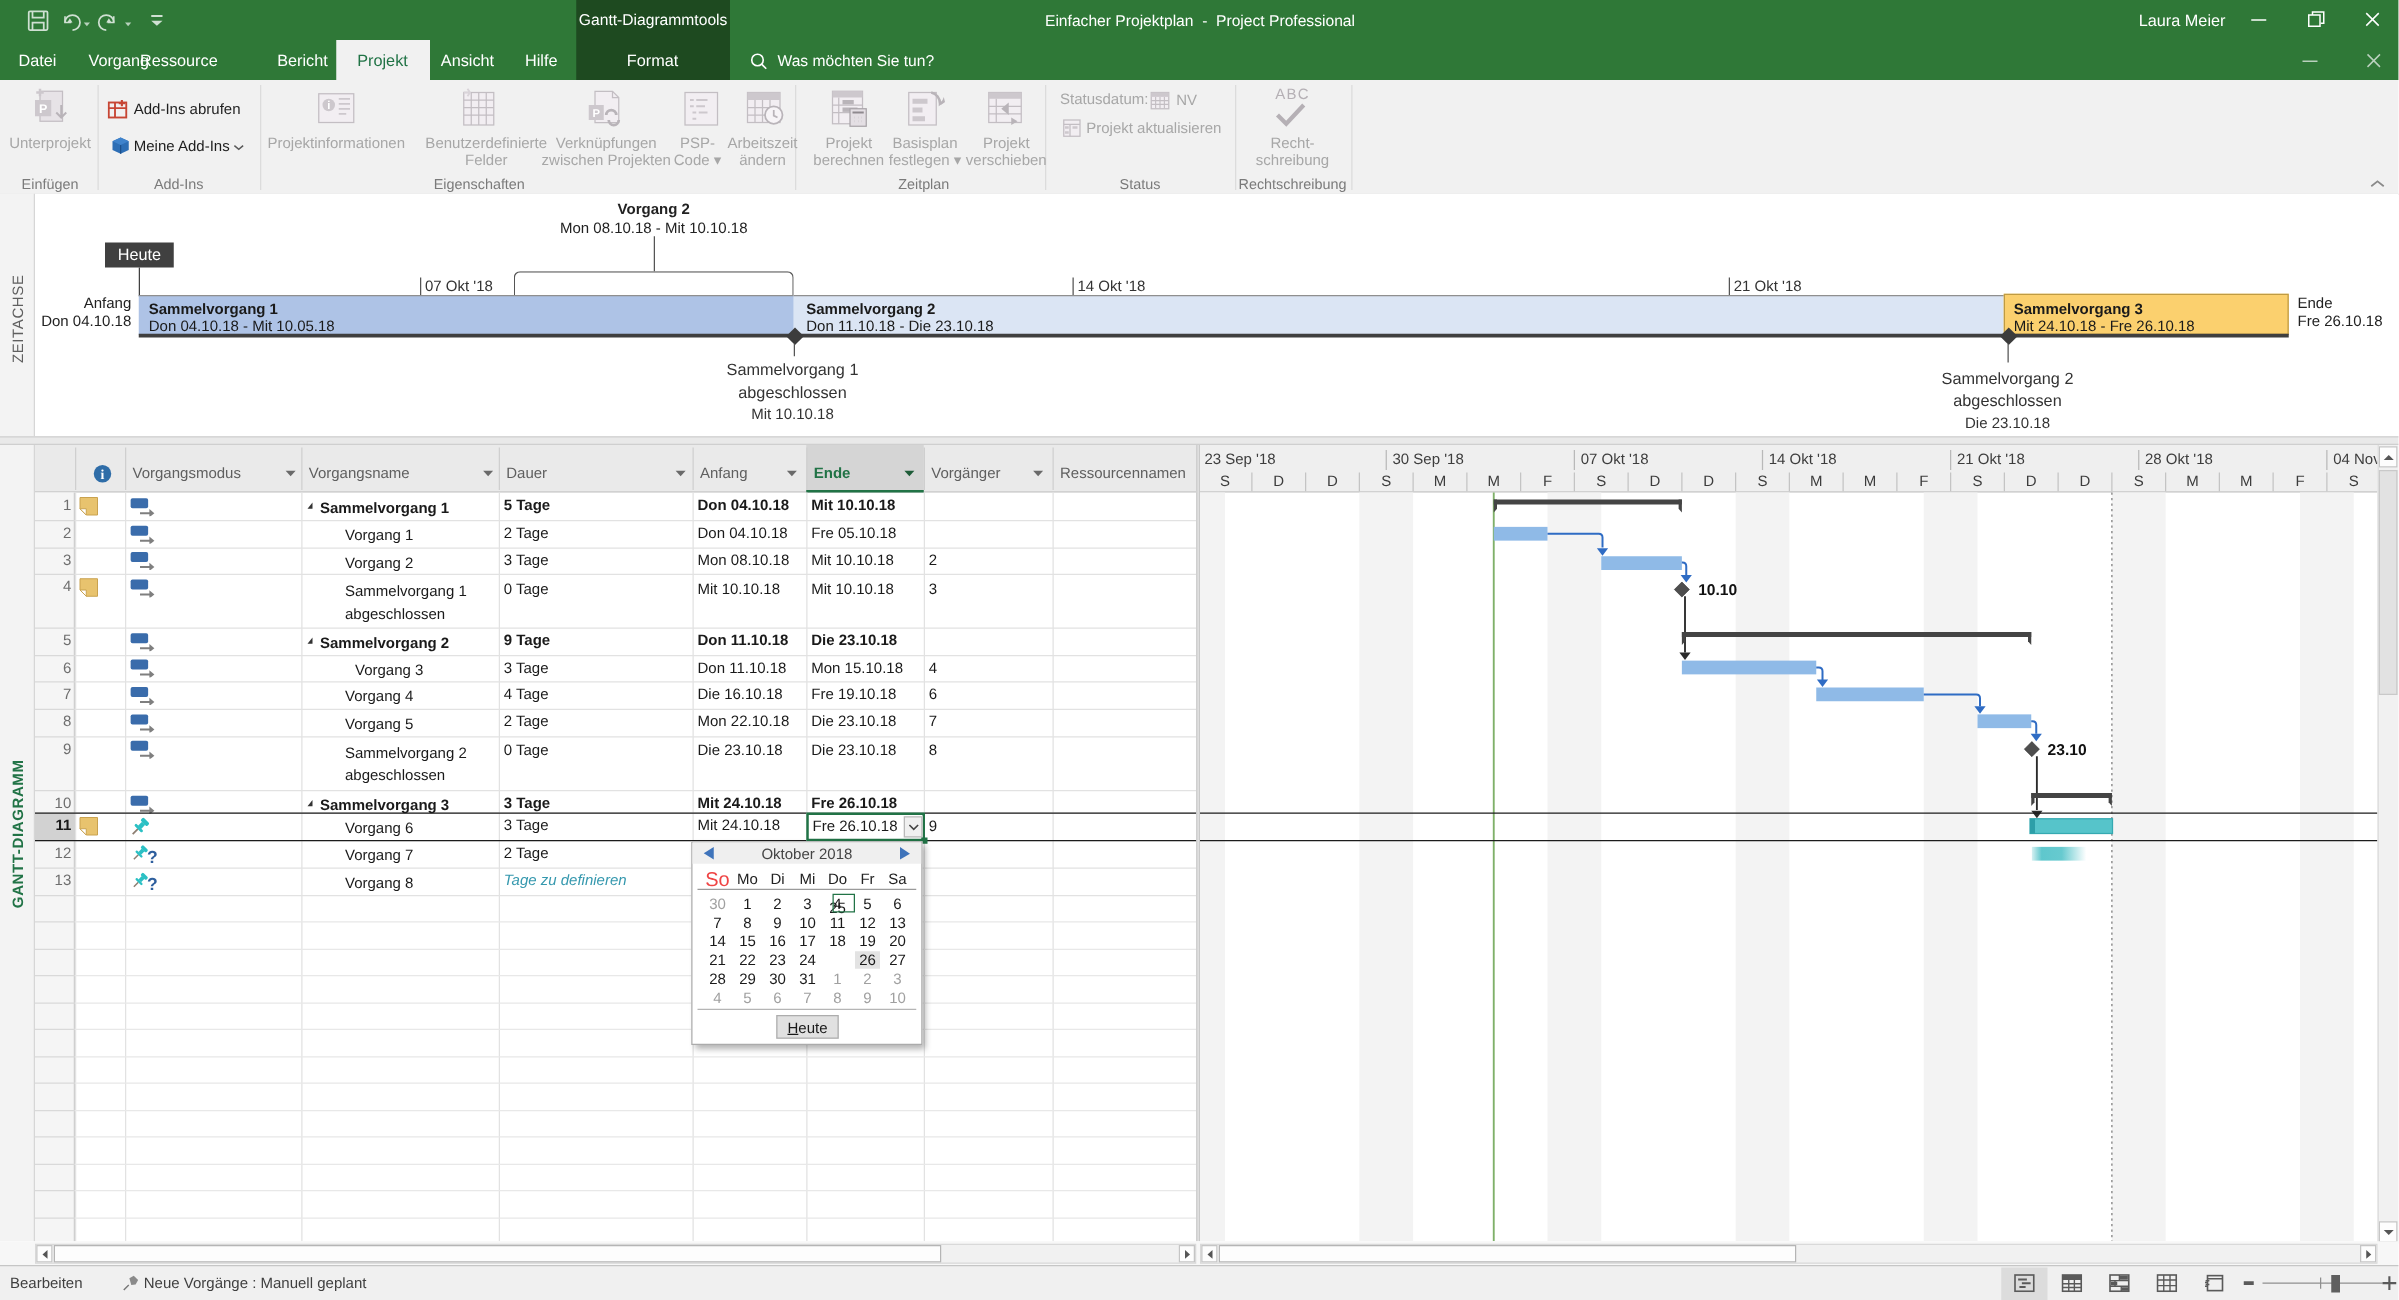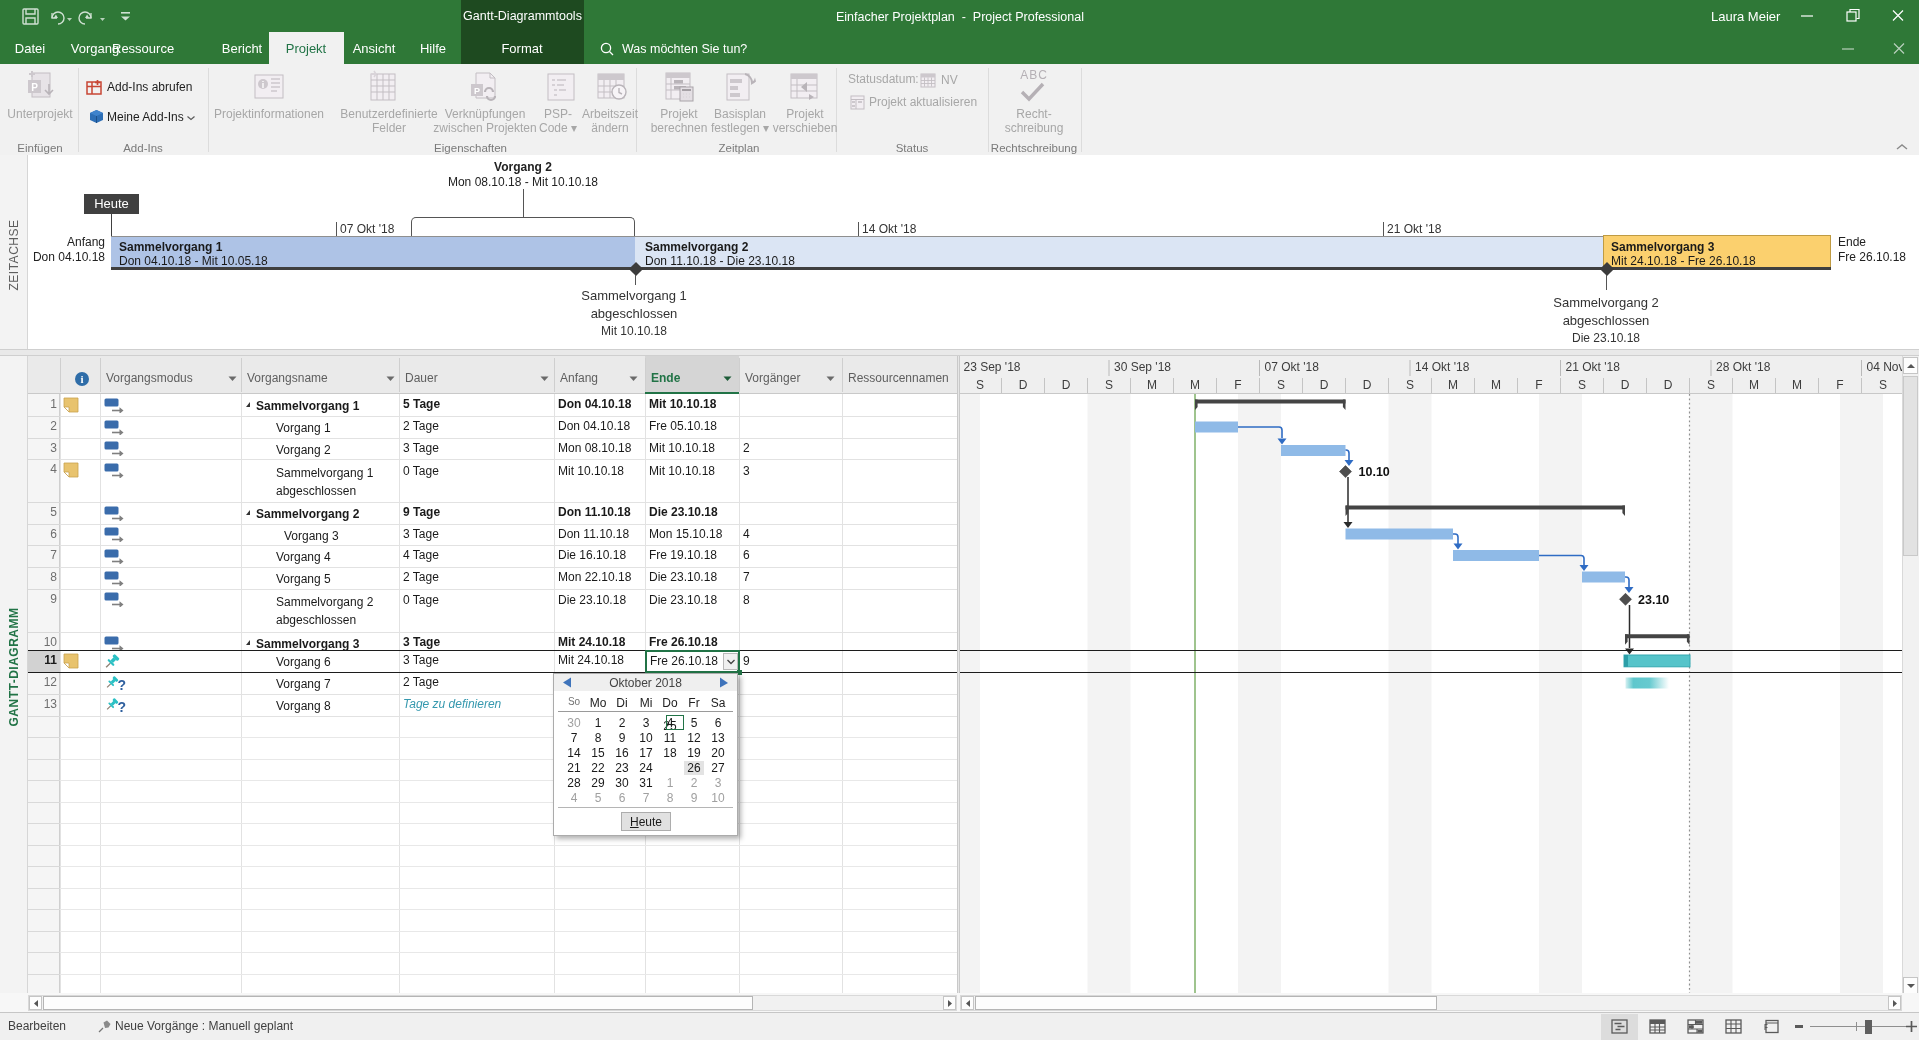--- a/index.html
+++ b/index.html
@@ -60,21 +60,21 @@
 <div class="tx" style="left:622px;top:42px;font-size:12.5px;color:#fff">Was möchten Sie tun?</div>
 <div class="a" style="left:0;top:64px;width:1919px;height:92px;background:#f1f1f1;border-bottom:1px solid #d2d2d2"></div>
 <div class="a" style="left:78px;top:68px;width:1px;height:84px;background:#dcdcdc"></div>
 <div class="a" style="left:208px;top:68px;width:1px;height:84px;background:#dcdcdc"></div>
 <div class="a" style="left:636px;top:68px;width:1px;height:84px;background:#dcdcdc"></div>
 <div class="a" style="left:836px;top:68px;width:1px;height:84px;background:#dcdcdc"></div>
 <div class="a" style="left:988px;top:68px;width:1px;height:84px;background:#dcdcdc"></div>
 <div class="a" style="left:1081px;top:68px;width:1px;height:84px;background:#dcdcdc"></div>
 <div class="tx" style="left:-40px;top:142px;width:160px;text-align:center;font-size:11.5px;color:#7a7a7a">Einfügen</div>
 <div class="tx" style="left:63px;top:142px;width:160px;text-align:center;font-size:11.5px;color:#7a7a7a">Add-Ins</div>
-<div class="tx" style="left:347px;top:142px;width:160px;text-align:right;font-size:11.5px;color:#7a7a7a">Eigenschaften</div>
+<div class="tx" style="left:347px;top:142px;width:160px;text-align:left;font-size:11.5px;color:#7a7a7a">Eigenschaften</div>
 <div class="tx" style="left:659px;top:142px;width:160px;text-align:center;font-size:11.5px;color:#7a7a7a">Zeitplan</div>
 <div class="tx" style="left:832px;top:142px;width:160px;text-align:center;font-size:11.5px;color:#7a7a7a">Status</div>
 <div class="tx" style="left:954px;top:142px;width:160px;text-align:center;font-size:11.5px;color:#7a7a7a">Rechtschreibung</div>
 <svg class="a" style="left:1894px;top:141px" width="16" height="12" viewBox="0 0 16 12">
       <path d="M3 8l5-4 5 4" fill="none" stroke="#8a8a8a" stroke-width="1.4"></path>
     </svg>
 <svg class="a" style="left:25px;top:70px" width="32" height="32" viewBox="0 0 32 32">
       <rect x="7" y="3" width="18" height="24" fill="#e7e3e7" stroke="#c3bec3"></rect>
       <rect x="3" y="10" width="13" height="13" fill="#cdc8cd"></rect>
       <text x="9.5" y="20.5" font-size="10" font-weight="bold" fill="#fff" text-anchor="middle" font-family="Liberation Sans">P</text>
@@ -620,21 +620,21 @@
 <div class="a" style="left:737px;top:670px;width:5px;height:5px;background:#217346"></div>
 <div class="a" style="left:553px;top:672.5px;width:185px;height:163px;background:#fff;border:1px solid #ababab;box-shadow:3px 3px 5px rgba(0,0,0,0.3)"></div>
 <div class="a" style="left:554px;top:673.5px;width:183px;height:17px;background:#efefef"></div>
 <div class="tx" style="left:554px;top:676px;width:183px;text-align:center;font-size:12px;color:#444">Oktober 2018</div>
 <svg class="a" style="left:561px;top:677px" width="12" height="11" viewBox="0 0 12 11">
       <path d="M10 0.5v10L2 5.5z" fill="#3f74bb"></path>
     </svg>
 <svg class="a" style="left:718px;top:677px" width="12" height="11" viewBox="0 0 12 11">
       <path d="M2 0.5v10l8-4.5z" fill="#3f74bb"></path>
     </svg>
-<div class="tx" style="left:562px;top:696px;width:24px;text-align:center;font-size:10px;color:#737373">So</div>
+<div class="tx" style="left:562px;top:696px;width:24px;text-align:center;font-size:16px;color:#ef4444">So</div>
 <div class="tx" style="left:586px;top:696px;width:24px;text-align:center;font-size:12px;color:#222">Mo</div>
 <div class="tx" style="left:610px;top:696px;width:24px;text-align:center;font-size:12px;color:#222">Di</div>
 <div class="tx" style="left:634px;top:696px;width:24px;text-align:center;font-size:12px;color:#222">Mi</div>
 <div class="tx" style="left:658px;top:696px;width:24px;text-align:center;font-size:12px;color:#222">Do</div>
 <div class="tx" style="left:682px;top:696px;width:24px;text-align:center;font-size:12px;color:#222">Fr</div>
 <div class="tx" style="left:706px;top:696px;width:24px;text-align:center;font-size:12px;color:#222">Sa</div>
 <div class="a" style="left:558px;top:710.5px;width:175px;height:1px;background:#9a9a9a"></div>
 <div class="tx" style="left:562px;top:716px;width:24px;text-align:center;font-size:12px;color:#a0a0a0">30</div>
 <div class="tx" style="left:586px;top:716px;width:24px;text-align:center;font-size:12px;color:#1a1a1a">1</div>
 <div class="tx" style="left:610px;top:716px;width:24px;text-align:center;font-size:12px;color:#1a1a1a">2</div>

